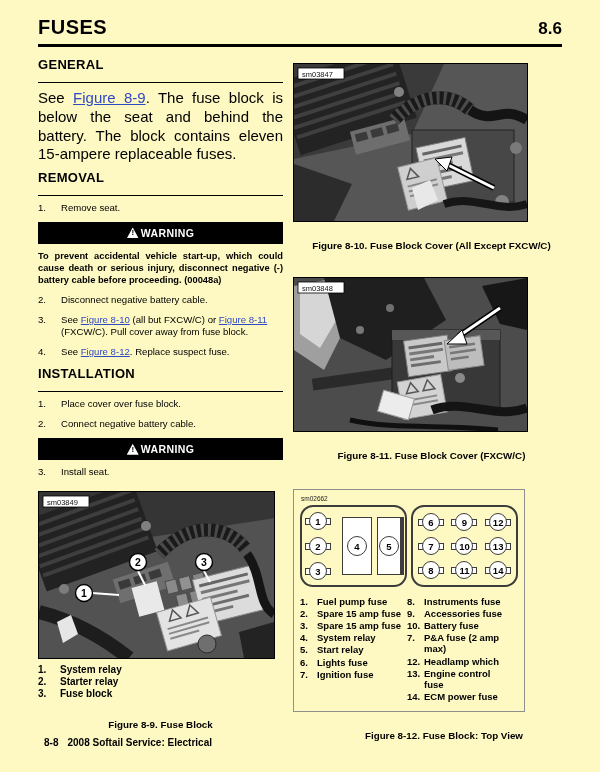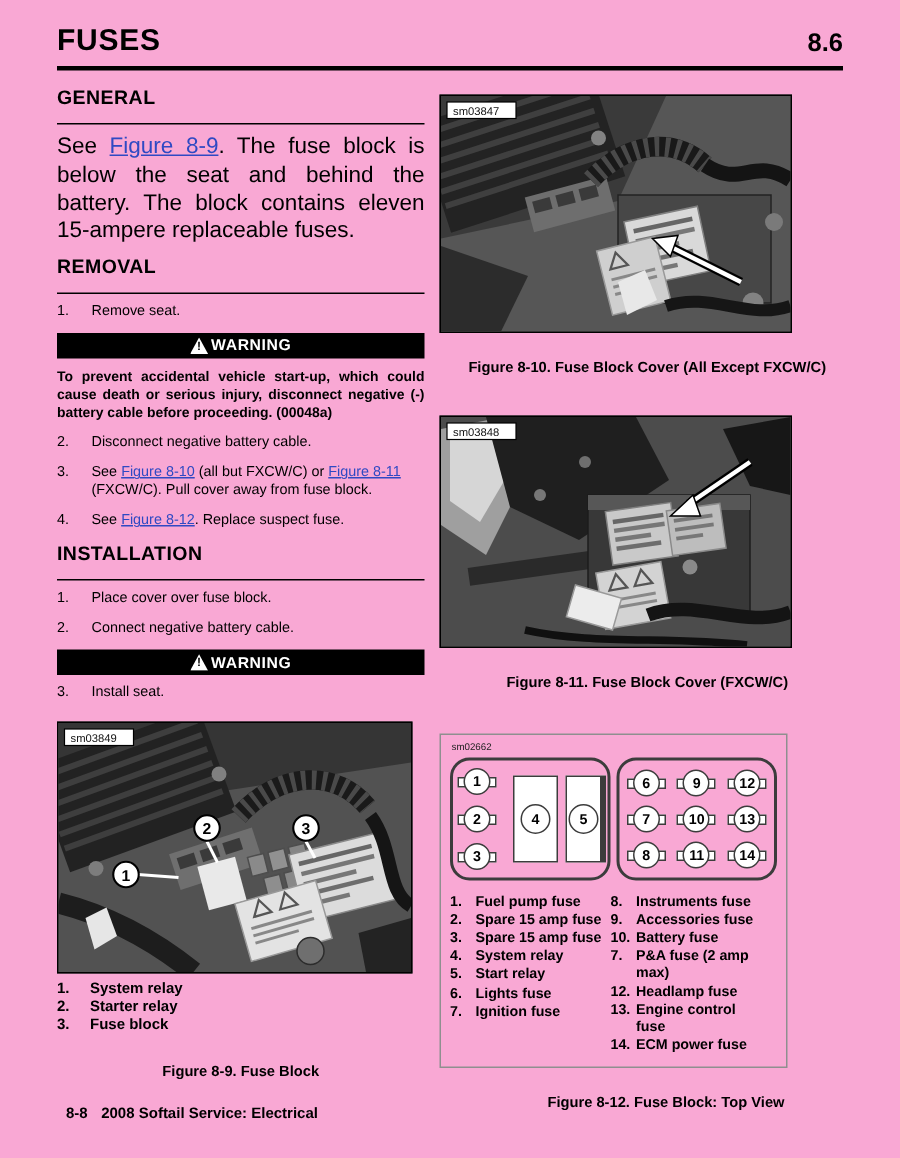--- a/index.html
+++ b/index.html
@@ -1,16 +1,16 @@
 <!DOCTYPE html>
 <html><head>
 <meta charset="utf-8">
 <style>
   html,body{margin:0;padding:0;background:#e8e8e8;}
-  .page{position:relative;width:600px;height:772px;background:#f9a8d4;
+  .page{position:relative;width:600px;height:772px;background:#fef9c3;
         font-family:"Liberation Sans",sans-serif;color:#000;overflow:hidden;}
 
   
   .hdr{position:absolute;left:38px;right:38px;top:16px;display:flex;
        justify-content:space-between;align-items:flex-end;
        border-bottom:3px solid #000;padding-bottom:5px;}
   .hdr-title{font-size:20px;font-weight:700;letter-spacing:.5px;}
   .hdr-num{font-size:17px;font-weight:700;}
 
   .col{position:absolute;top:52px;}
@@ -19,21 +19,21 @@
 
   h2.sect{font-size:13px;font-weight:700;letter-spacing:.3px;margin:5px 0 6px;
           padding-bottom:10px;border-bottom:1.5px solid #000;}
   p.body{font-size:15px;line-height:1.25;text-align:justify;margin:0 0 6px;}
   a.lnk{color:#2f49c3;text-decoration:underline;}
 
   .step{display:grid;grid-template-columns:23px 1fr;font-size:9.6px;
         line-height:1.25;margin:0 0 8px;}
   .step .n{font-weight:400;}
 
-  .warnbar{background:#000;color:#fff;height:17px;display:flex;align-items:center;
+  .warnbar{background:#000;color:#fff;height:22px;display:flex;align-items:center;
            justify-content:center;gap:2px;margin:4px 0 6px;}
   .warnbar .wlabel{font-weight:700;font-size:10.5px;letter-spacing:.4px;}
   .tri{position:relative;display:inline-block;width:12px;height:11px;background:#fff;
        clip-path:polygon(50% 0,100% 100%,0 100%);}
   .tri::after{content:"!";position:absolute;left:0;right:0;top:1px;color:#000;
        font-size:8px;font-weight:700;text-align:center;line-height:10px;}
   p.warntext{font-weight:700;font-size:9.3px;line-height:1.3;text-align:justify;
              margin:0 0 8px;}
 
   .photo{border:1px solid #000;background:#555;line-height:0;}
@@ -483,21 +483,21 @@
             <div class="legend-row">
                 <span>10.</span>
                 <span>Battery fuse</span>
               </div>
             <div class="legend-row">
                 <span>7.</span>
                 <span>P&amp;A fuse (2 amp max)</span>
               </div>
             <div class="legend-row">
                 <span>12.</span>
-                <span>Headlamp fuse</span>
+                <span>Headlamp which</span>
               </div>
             <div class="legend-row">
                 <span>13.</span>
                 <span>Engine control fuse</span>
               </div>
             <div class="legend-row">
                 <span>14.</span>
                 <span>ECM power fuse</span>
               </div>
           </div>

